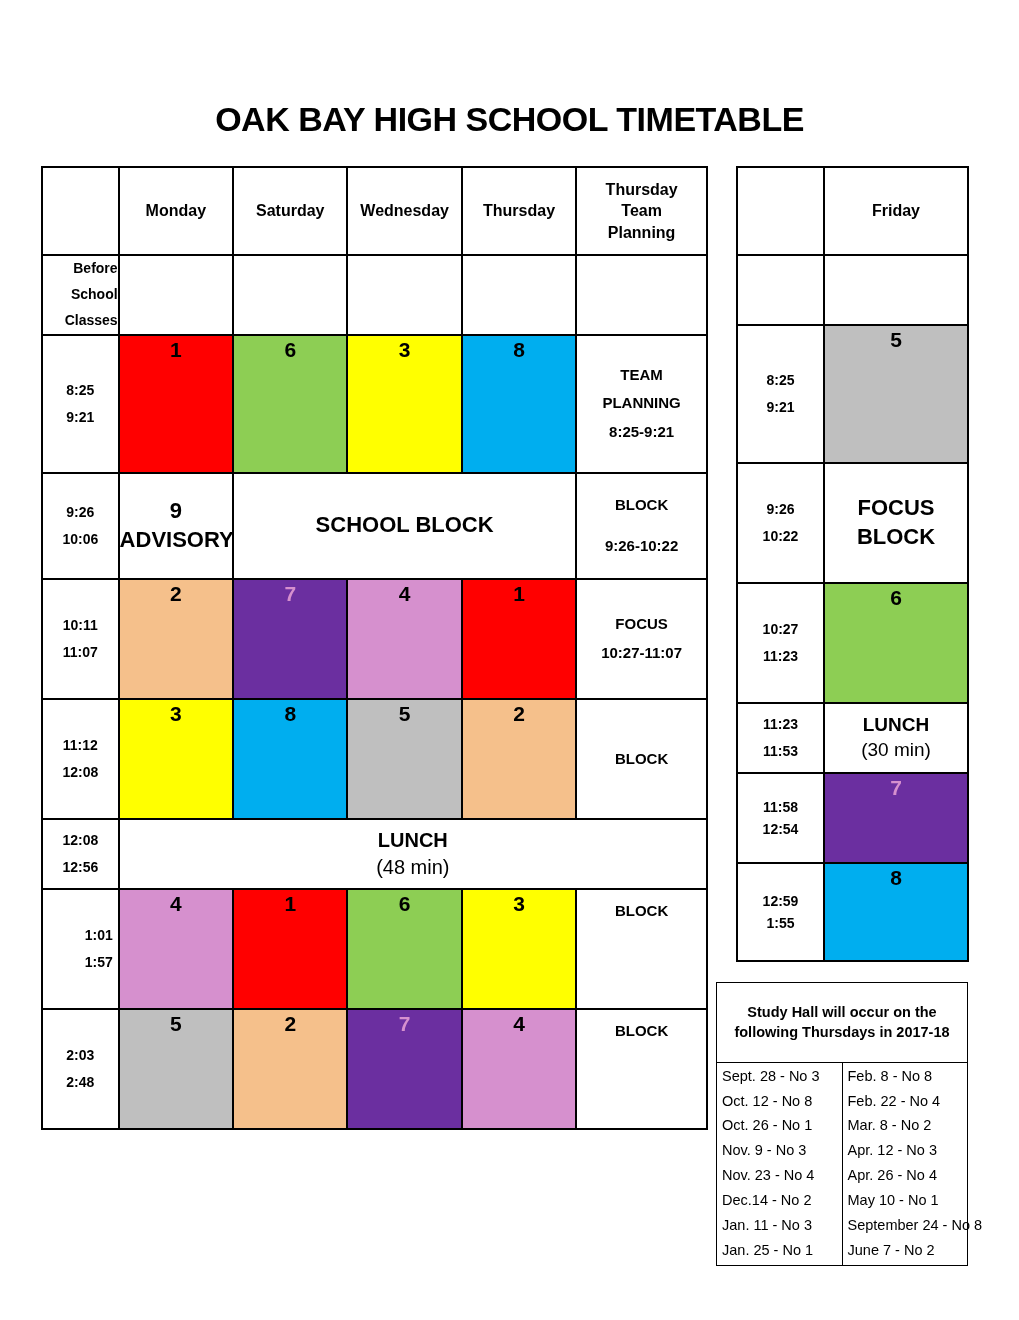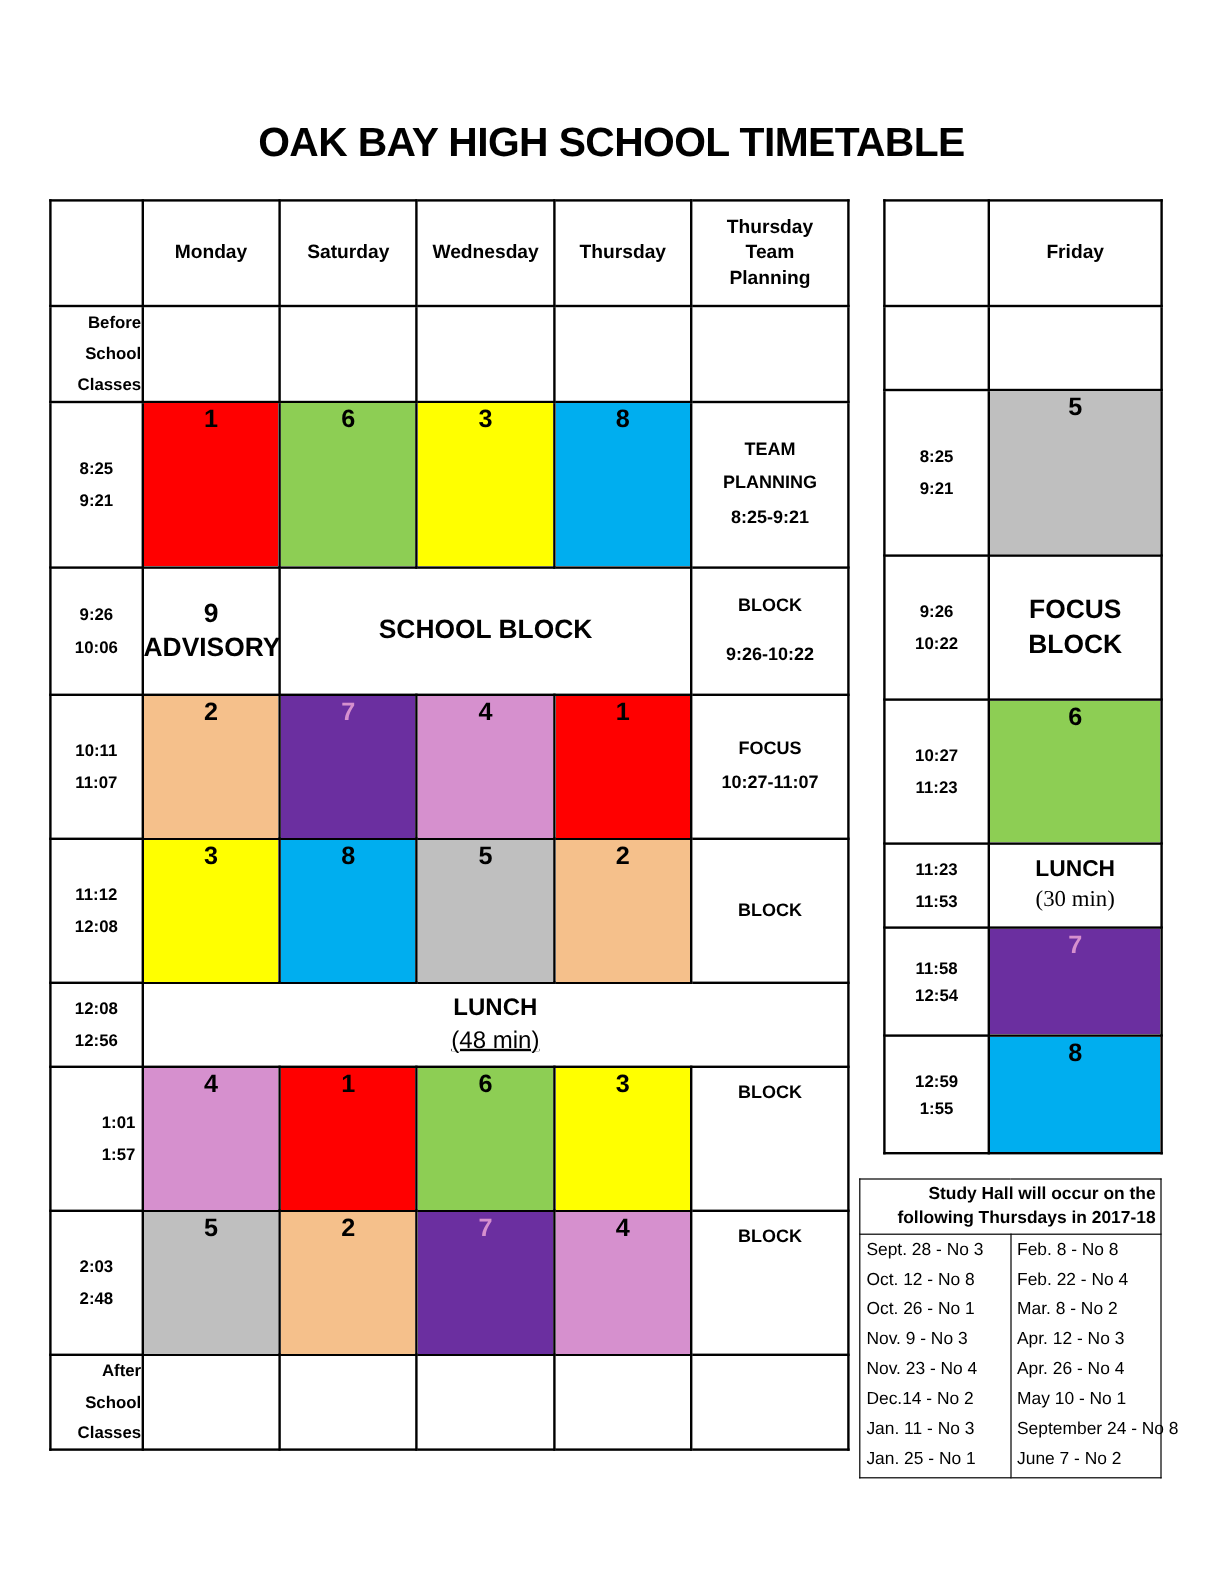--- a/index.html
+++ b/index.html
@@ -106,29 +106,29 @@
     font-weight: bold;
     line-height: 1.3;
   }
   .big-label .ln { display: block; }
   .lunch-label {
     font-size: 20px;
     font-weight: bold;
     line-height: 1.35;
   }
   .lunch-label .ln { display: block; }
-  .lunch-label .sub { font-weight: normal; text-decoration: underline; }
+  .lunch-label .sub { font-weight: normal; }
 
   .friday-lunch {
     font-size: 19px;
     font-weight: bold;
     line-height: 1.3;
   }
   .friday-lunch .ln { display: block; }
-  .friday-lunch .sub { font-weight: normal; font-family: Liberation Serif, serif; }
+  .friday-lunch .sub { font-weight: normal; }
 
   .label3 {
     font-size: 14px;
     font-weight: bold;
     line-height: 1.85;
     text-align: right;
   }
   .label3 .ln { display: block; }
 
   .block-plain {
@@ -137,22 +137,21 @@
   }
 
   
   #studyhall-table td {
     border: 1.5px solid #000000;
   }
   .sh-head {
     font-size: 14.5px;
     font-weight: bold;
     line-height: 1.4;
-    padding: 2px 4px;
-    text-align: right;
+    padding: 19px 4px;
   }
   .sh-head .ln { display: block; }
   .sh-item {
     font-size: 14.5px;
     font-weight: normal;
     text-align: left;
     padding: 0px 4px;
     line-height: 1.72;
     white-space: nowrap;
   }
@@ -329,32 +328,20 @@
       </td>
       <td class="blk" style="background:#6B2FA0;color:#D690CE">
         <span>7</span>
       </td>
       <td class="blk" style="background:#D690CE">
         <span>4</span>
       </td>
       <td class="block-plain" style="vertical-align:top;padding-top:12px;">BLOCK</td>
     </tr>
 
-    <tr>
-      <td class="label3" style="height:64px;">
-        <span class="ln">After</span>
-        <span class="ln">School</span>
-        <span class="ln">Classes</span>
-      </td>
-      <td></td>
-      <td></td>
-      <td></td>
-      <td></td>
-      <td></td>
-    </tr>
   </tbody>
 </table>
 
 <table id="friday-table">
   <colgroup>
       <col class="fcol-time">
       <col class="fcol-day">
     </colgroup>
   <tbody>
     <tr>

